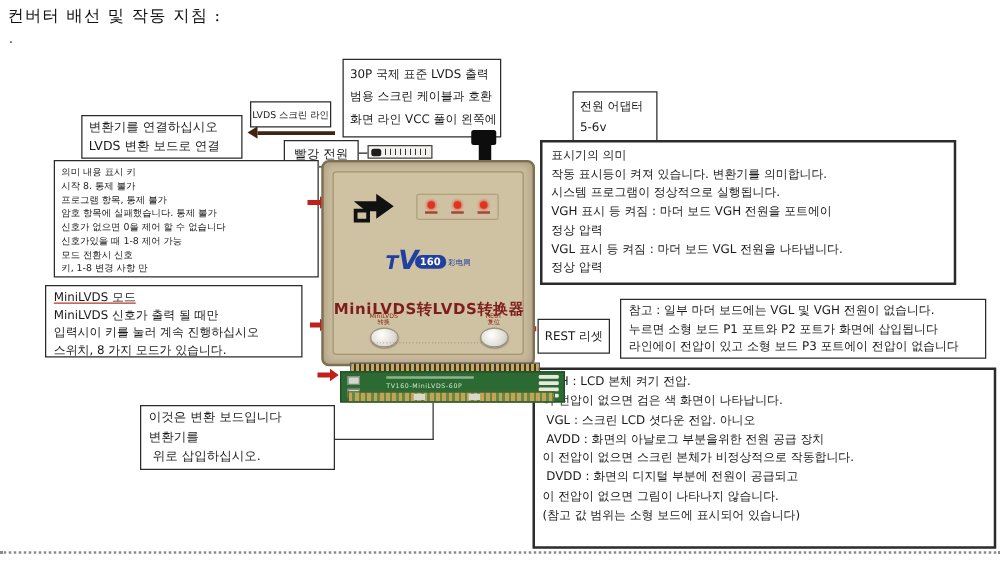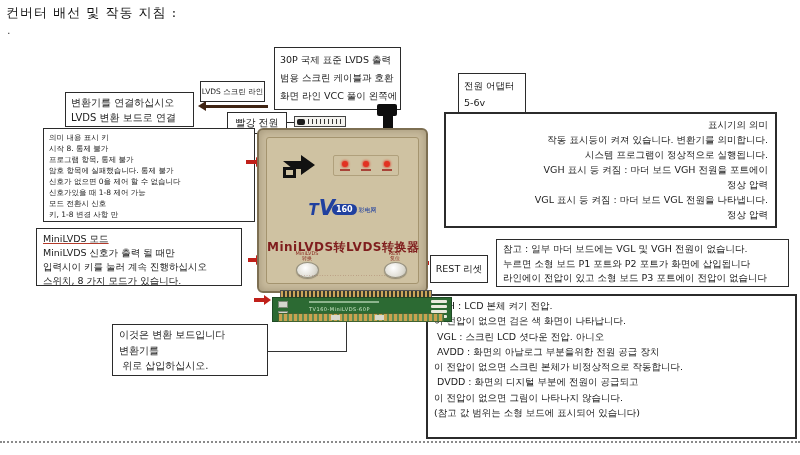--- a/index.html
+++ b/index.html
@@ -129,21 +129,21 @@
   <div class="wire" style="left:287px;top:122px;width:8px;height:1px;"></div>
 
   <div class="pin-strip" style="left:294px;top:116px;width:52px;height:11px;">
     <div class="pin-nub"></div>
     <div class="pin-ticks"></div>
   </div>
 
   <div class="plug-head" style="left:377px;top:104px;width:20px;height:12px;"></div>
   <div class="plug-shaft" style="left:383px;top:115px;width:10px;height:17px;"></div>
 
-  <div class="box b-thick" style="left:444px;top:112px;width:333px;height:116px;padding:3px 7px;font-size:9.5px;line-height:15px;text-align:right;">
+  <div class="box b-thick" style="left:432px;top:112px;width:333px;height:116px;padding:3px 7px;font-size:9.5px;line-height:15px;">
     <div class="ln">표시기의 의미</div>
     <div class="ln">작동 표시등이 켜져 있습니다. 변환기를 의미합니다.</div>
     <div class="ln">시스템 프로그램이 정상적으로 실행됩니다.</div>
     <div class="ln">VGH 표시 등 켜짐 : 마더 보드 VGH 전원을 포트에이</div>
     <div class="ln">정상 압력</div>
     <div class="ln">VGL 표시 등 켜짐 : 마더 보드 VGL 전원을 나타냅니다.</div>
     <div class="ln">정상 압력</div>
   </div>
 
   <div class="box" style="left:43px;top:128px;width:212px;height:94px;padding:3px 5px;font-size:7.5px;line-height:11px;">

